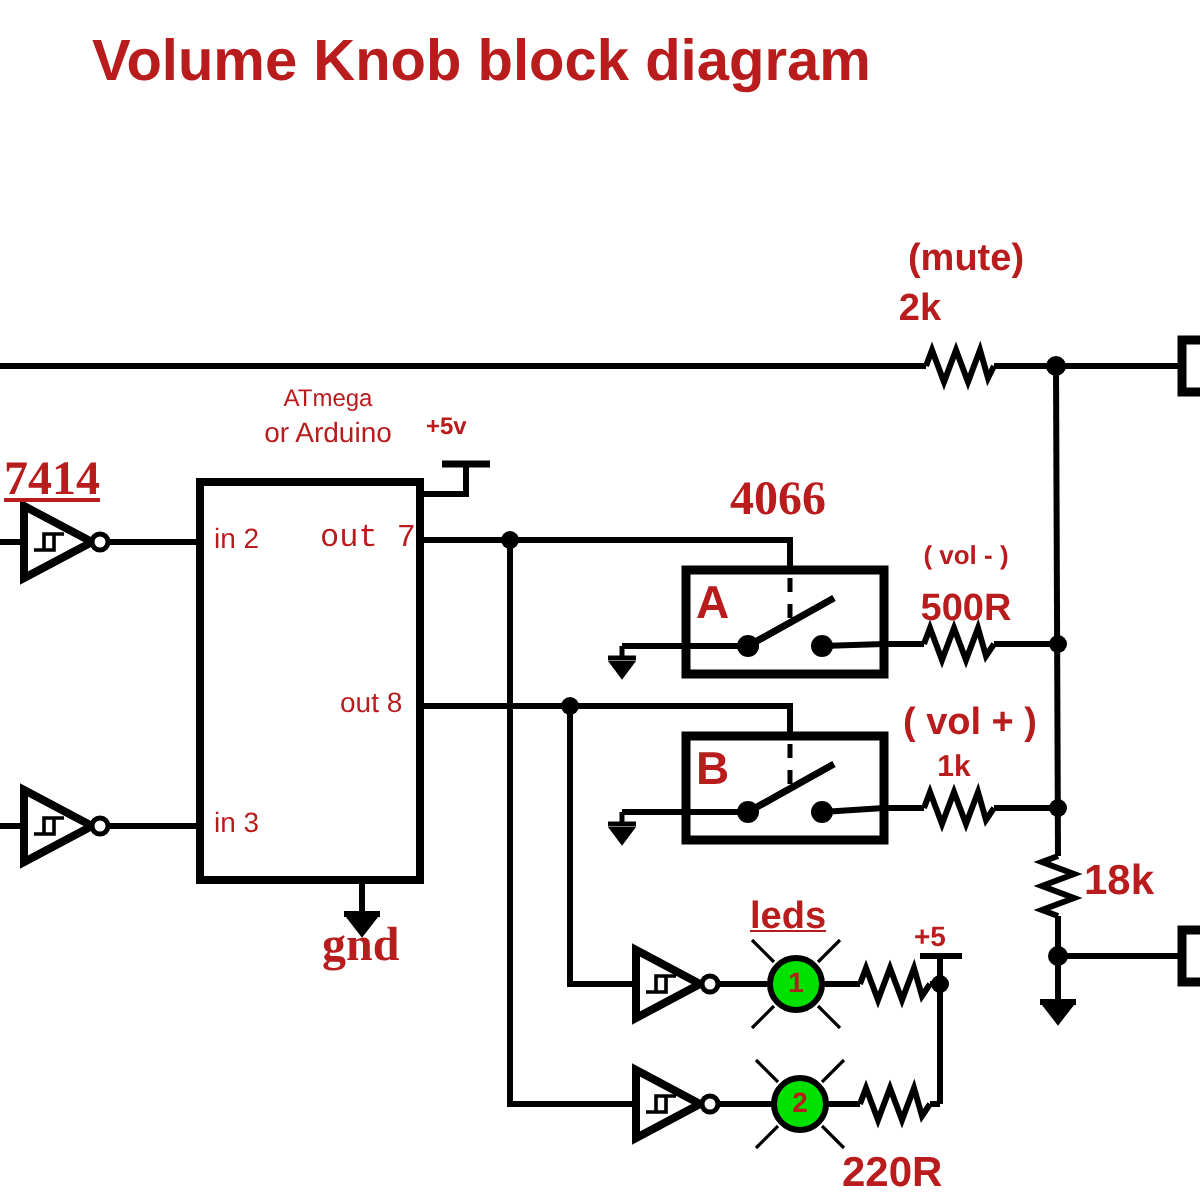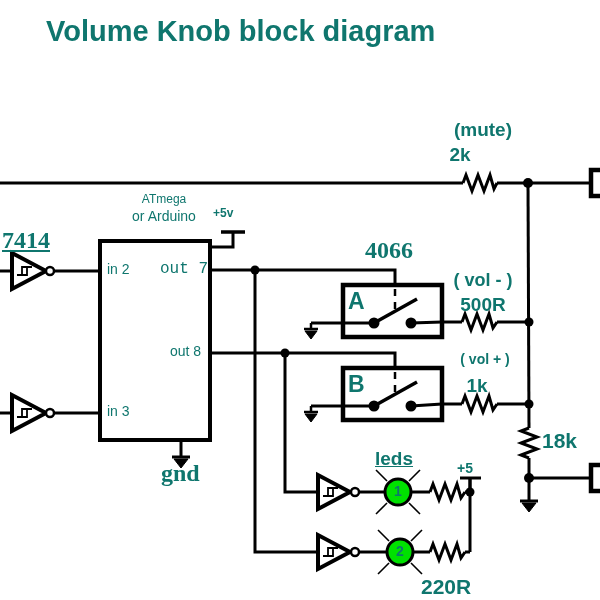--- a/index.html
+++ b/index.html
@@ -1,19 +1,19 @@
 <!DOCTYPE html>
 <html><head>
 <meta charset="utf-8">
 <style>
   html,body{margin:0;padding:0;background:#fff;}
   #stage{position:relative;width:600px;height:600px;background:#fff;overflow:hidden;
          font-family:"Liberation Sans",sans-serif;color:#000;}
   svg{position:absolute;left:0;top:0;}
-  .lbl{position:absolute;white-space:nowrap;font-weight:bold;line-height:1.05;color:#0f766e;}
+  .lbl{position:absolute;white-space:nowrap;font-weight:bold;line-height:1.05;color:#b91c1c;}
   .serif{font-family:"Liberation Serif",serif;}
   .normal{font-weight:normal;}
   .ctr{text-align:center;}
   .title{font-size:29px;letter-spacing:0px;}
 </style>
 </head>
 <body>
 
 <div id="stage">
 
@@ -182,25 +182,25 @@
 
   <div class="lbl serif" style="left:161px;top:461px;font-size:24px;">gnd</div>
 
   <div class="lbl serif" style="left:365px;top:238px;font-size:24px;">4066</div>
   <div class="lbl" style="left:348px;top:289px;font-size:23px;">A</div>
   <div class="lbl" style="left:348px;top:372px;font-size:23px;">B</div>
 
   <div class="lbl ctr" style="left:447px;top:120px;width:72px;font-size:19px;">(mute)</div>
   <div class="lbl ctr" style="left:424px;top:145px;width:72px;font-size:19px;">2k</div>
 
-  <div class="lbl ctr" style="left:444px;top:271px;width:78px;font-size:18px;">( vol - )</div>
+  <div class="lbl ctr" style="left:444px;top:271px;width:78px;font-size:13px;">( vol - )</div>
   <div class="lbl ctr" style="left:444px;top:295px;width:78px;font-size:19px;">500R</div>
 
-  <div class="lbl ctr" style="left:444px;top:352px;width:82px;font-size:14px;">( vol + )</div>
-  <div class="lbl ctr" style="left:444px;top:376px;width:66px;font-size:19px;">1k</div>
+  <div class="lbl ctr" style="left:444px;top:352px;width:82px;font-size:19px;">( vol + )</div>
+  <div class="lbl ctr" style="left:444px;top:376px;width:66px;font-size:15px;">1k</div>
 
   <div class="lbl" style="left:542px;top:430px;font-size:21px;">18k</div>
 
   <div class="lbl" style="left:375px;top:449px;font-size:19px;text-decoration:underline;">leds</div>
   <div class="lbl" style="left:457px;top:461px;font-size:14px;">+5</div>
   <div class="lbl" style="left:421px;top:576px;font-size:21px;">220R</div>
 
   <div class="lbl ctr" style="left:390px;top:484px;width:16px;font-size:14px;">1</div>
   <div class="lbl ctr" style="left:392px;top:544px;width:16px;font-size:14px;">2</div>
 

